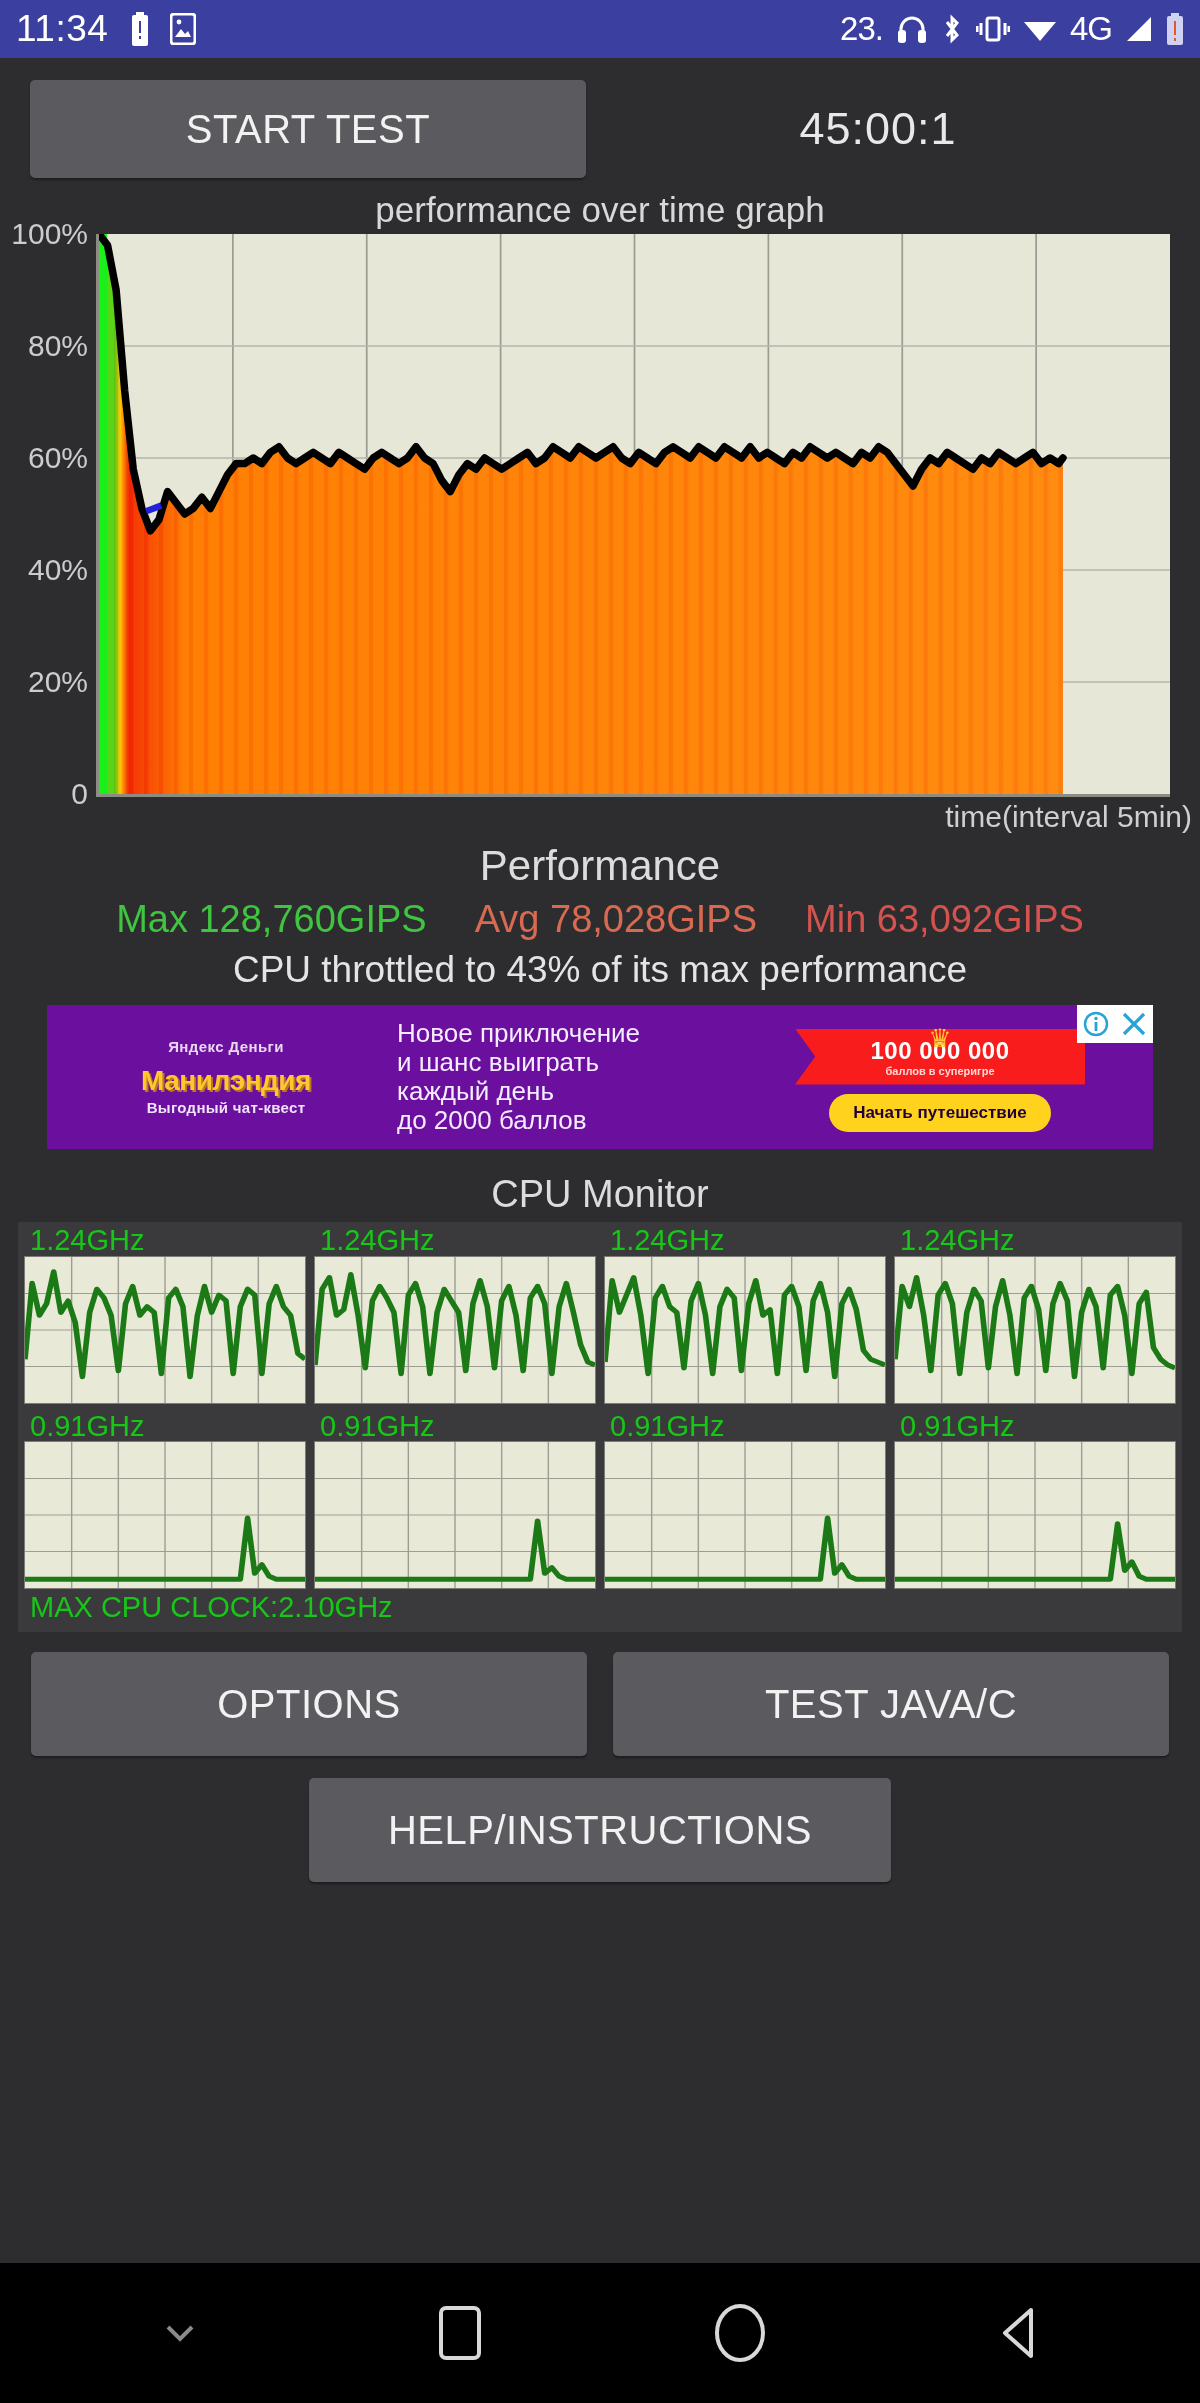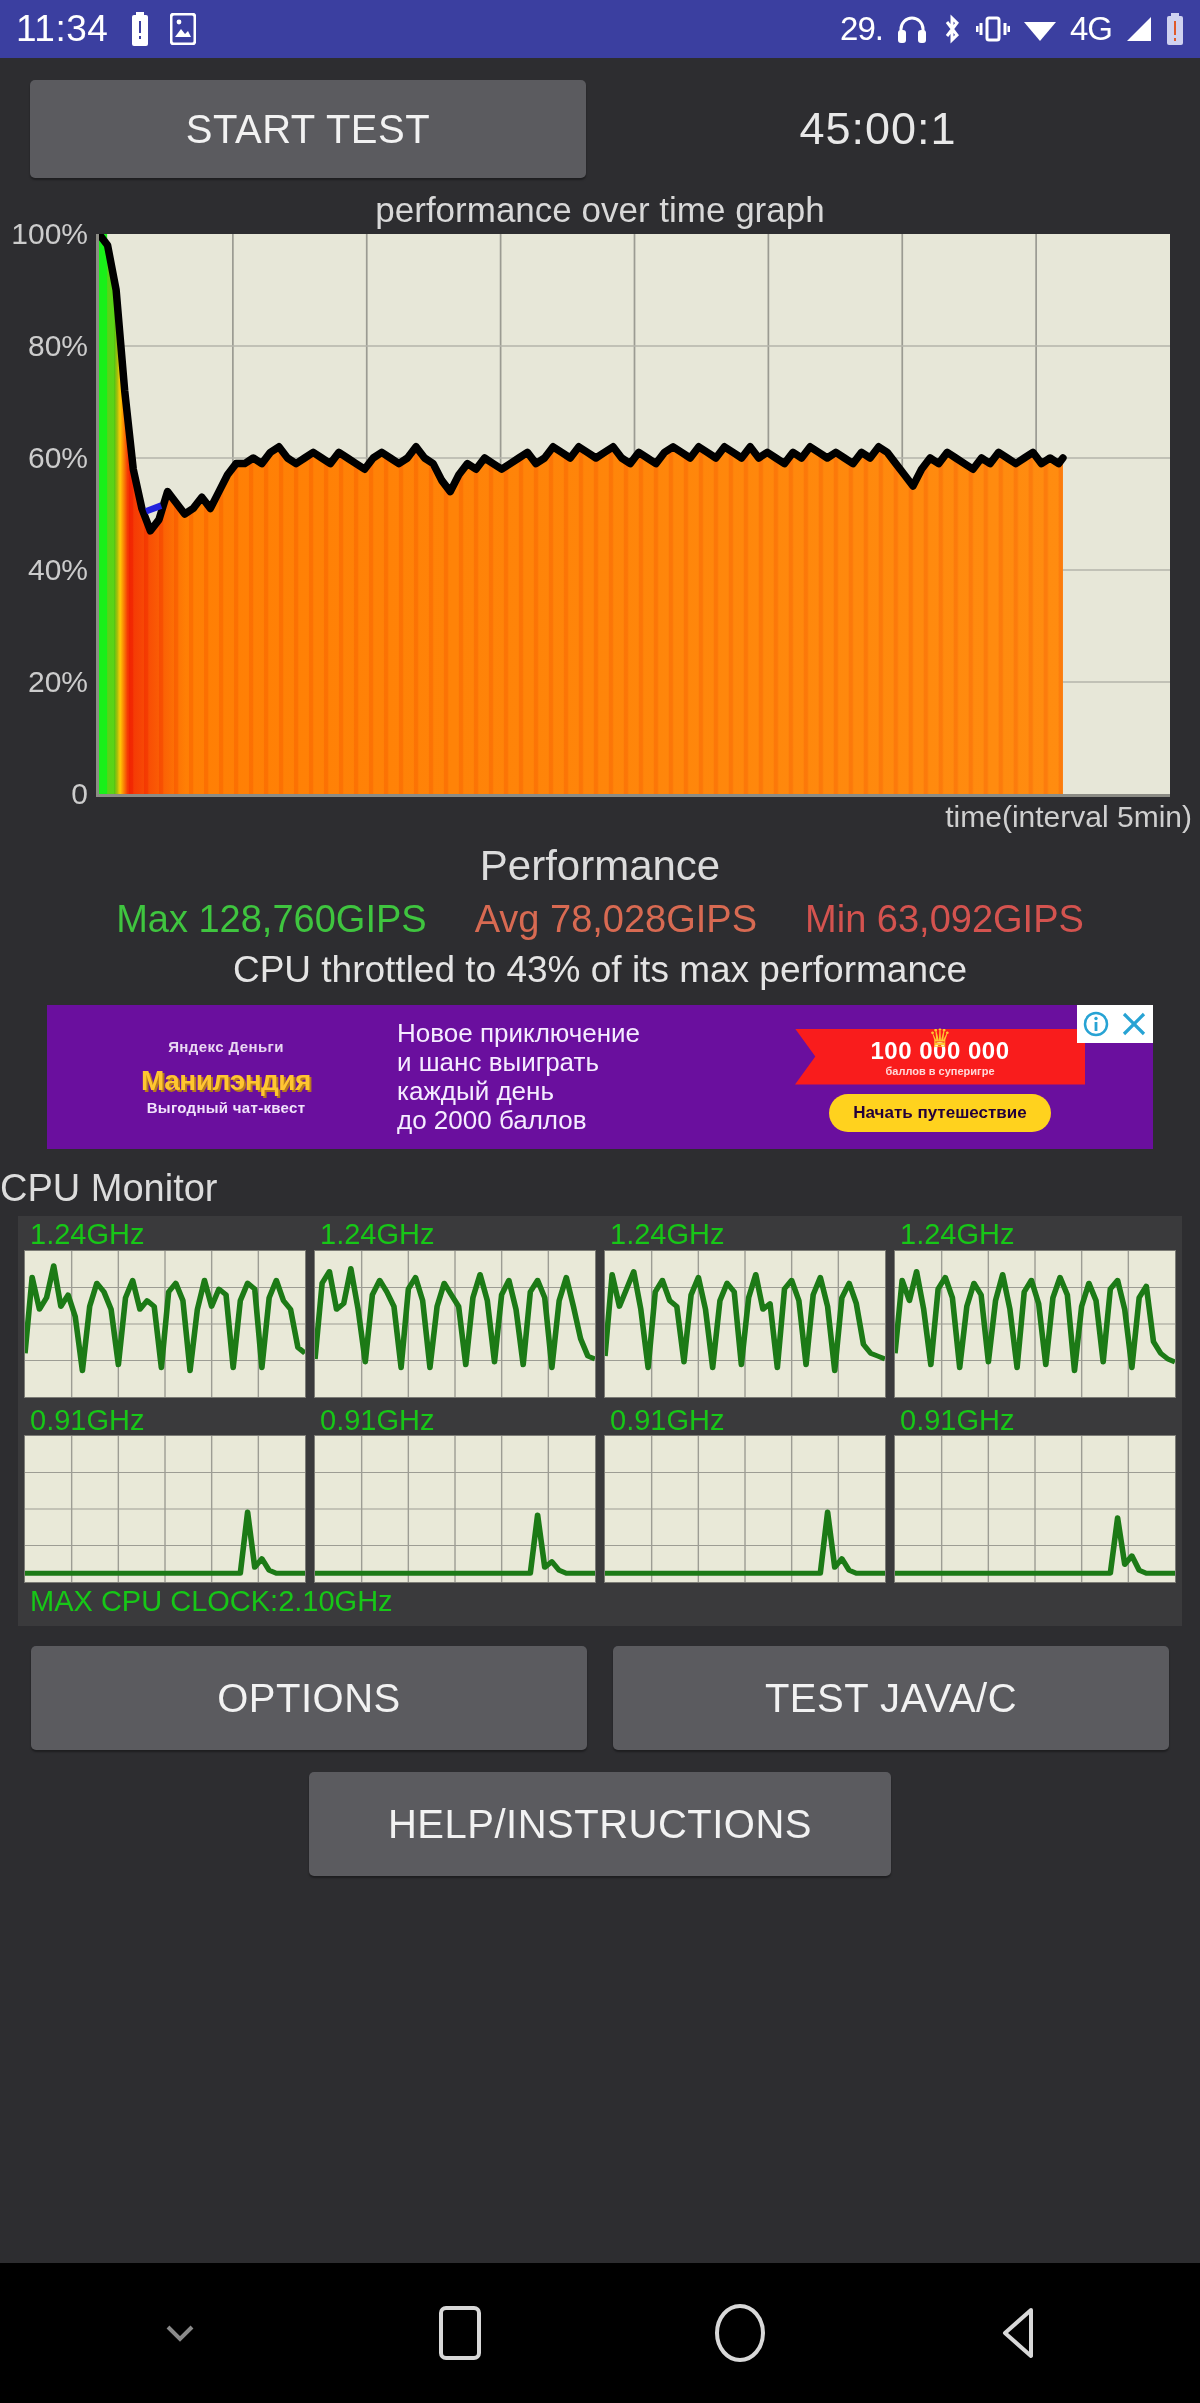--- a/index.html
+++ b/index.html
@@ -205,23 +205,24 @@
     display: flex;
   }
   .ad-badge {
     width: 38px; height: 38px;
     background: #ffffff;
     display: flex; align-items: center; justify-content: center;
   }
 
   
   .cpu-title {
+    text-align: center;
     color: #dcdcdc;
     font-size: 38px;
-    margin-top: 18px;
+    margin-top: 24px;
   }
   .cpu-panel {
     background: #3a3a3c;
     margin: 6px 18px 0 18px;
     padding: 4px 6px 6px 6px;
   }
   .cpu-grid {
     display: grid;
     grid-template-columns: repeat(4, 1fr);
     gap: 8px;
@@ -295,21 +296,21 @@
       <span class="ic">
         <svg width="26" height="32" viewBox="0 0 26 32">
             <rect x="1" y="1" width="24" height="30" rx="3" fill="none" stroke="#fff" stroke-width="3"></rect>
             <path d="M5 24 L11 16 L15 21 L18 18 L21 24 Z" fill="#fff"></path>
             <circle cx="9" cy="9" r="2.4" fill="#fff"></circle>
           </svg>
       </span>
     </div>
     <div class="sb-spacer"></div>
     <div class="sb-right">
-      <span class="sb-temp">29.</span>
+      <span class="sb-temp">23.</span>
       <span class="ic">
         <svg width="32" height="32" viewBox="0 0 32 32">
             <path d="M5 19v-3a11 11 0 0 1 22 0v3" fill="none" stroke="#fff" stroke-width="3"></path>
             <rect x="2" y="17" width="8" height="13" rx="3" fill="#fff"></rect>
             <rect x="22" y="17" width="8" height="13" rx="3" fill="#fff"></rect>
           </svg>
       </span>
       <span class="ic">
         <svg width="22" height="32" viewBox="0 0 22 32">
             <path d="M6 9 L16 22 L11 27 V5 L16 10 L6 23" fill="none" stroke="#fff" stroke-width="3"></path>

